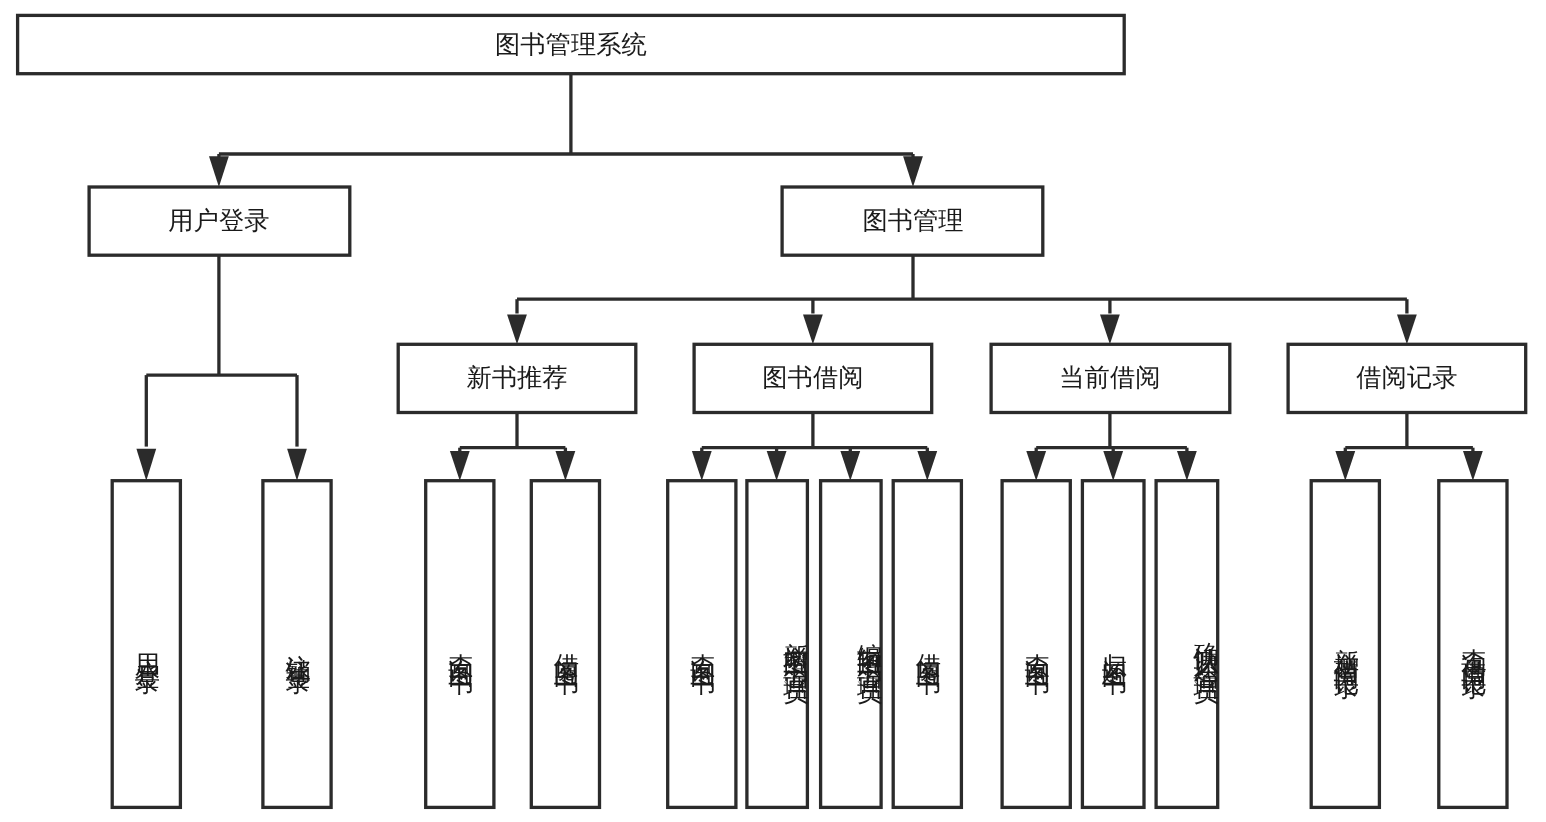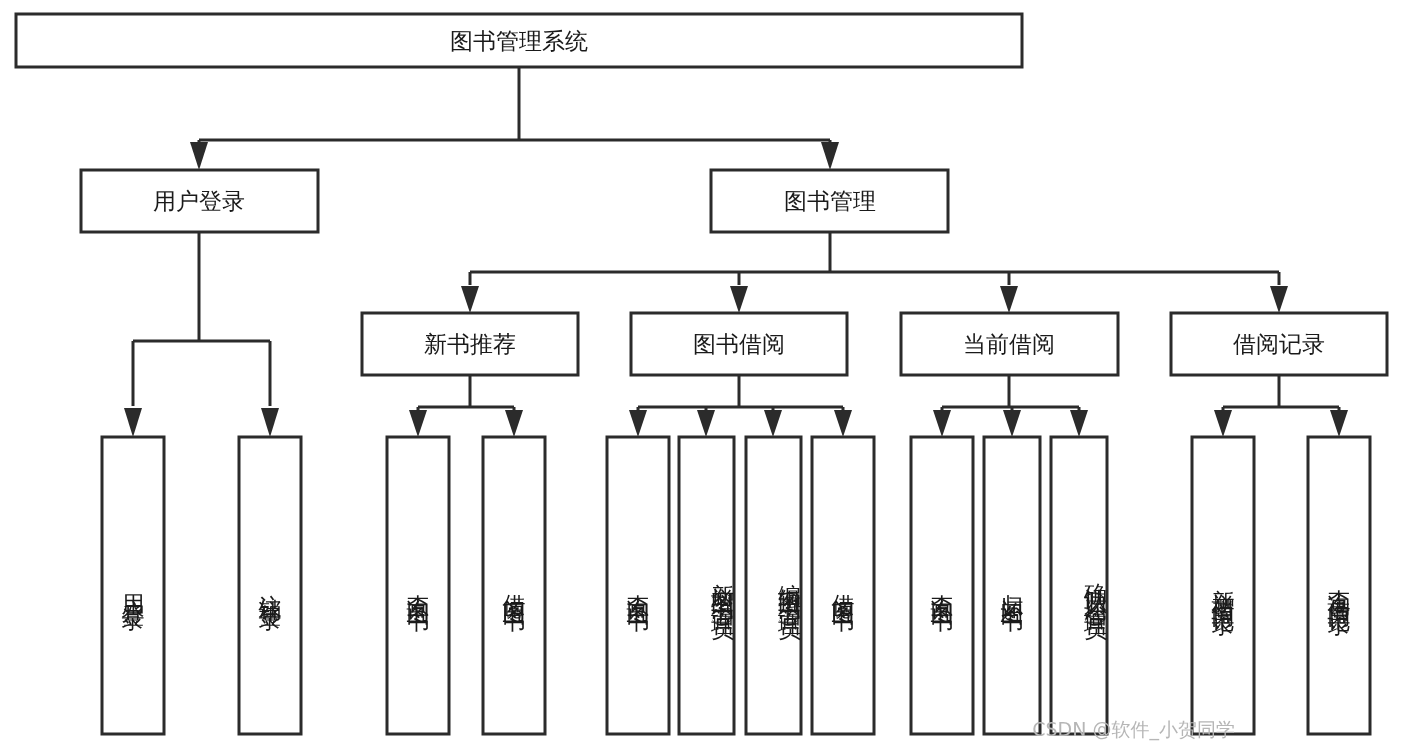--- a/index.html
+++ b/index.html
@@ -201,14 +201,13 @@
   <div class="leaf-label centered" style="left:607px;top:437px;width:62px;height:297px;">查询图书</div>
   <div class="leaf-label" style="left:679px;top:441px;width:55px;height:293px;">新增图书（管理员）</div>
   <div class="leaf-label" style="left:746px;top:441px;width:55px;height:293px;">编辑图书（管理员）</div>
   <div class="leaf-label centered" style="left:812px;top:437px;width:62px;height:297px;">借阅图书</div>
   <div class="leaf-label centered" style="left:911px;top:437px;width:62px;height:297px;">查询图书</div>
   <div class="leaf-label centered" style="left:984px;top:437px;width:56px;height:297px;">归还图书</div>
   <div class="leaf-label" style="left:1051px;top:441px;width:56px;height:293px;">确认归还（管理员）</div>
   <div class="leaf-label centered" style="left:1192px;top:437px;width:62px;height:297px;">新增借阅记录</div>
   <div class="leaf-label centered" style="left:1308px;top:437px;width:62px;height:297px;">查询借阅记录</div>
 
-  <div class="watermark">CSDN @软件_小贺同学</div>
 </div>
 
 </body></html>

